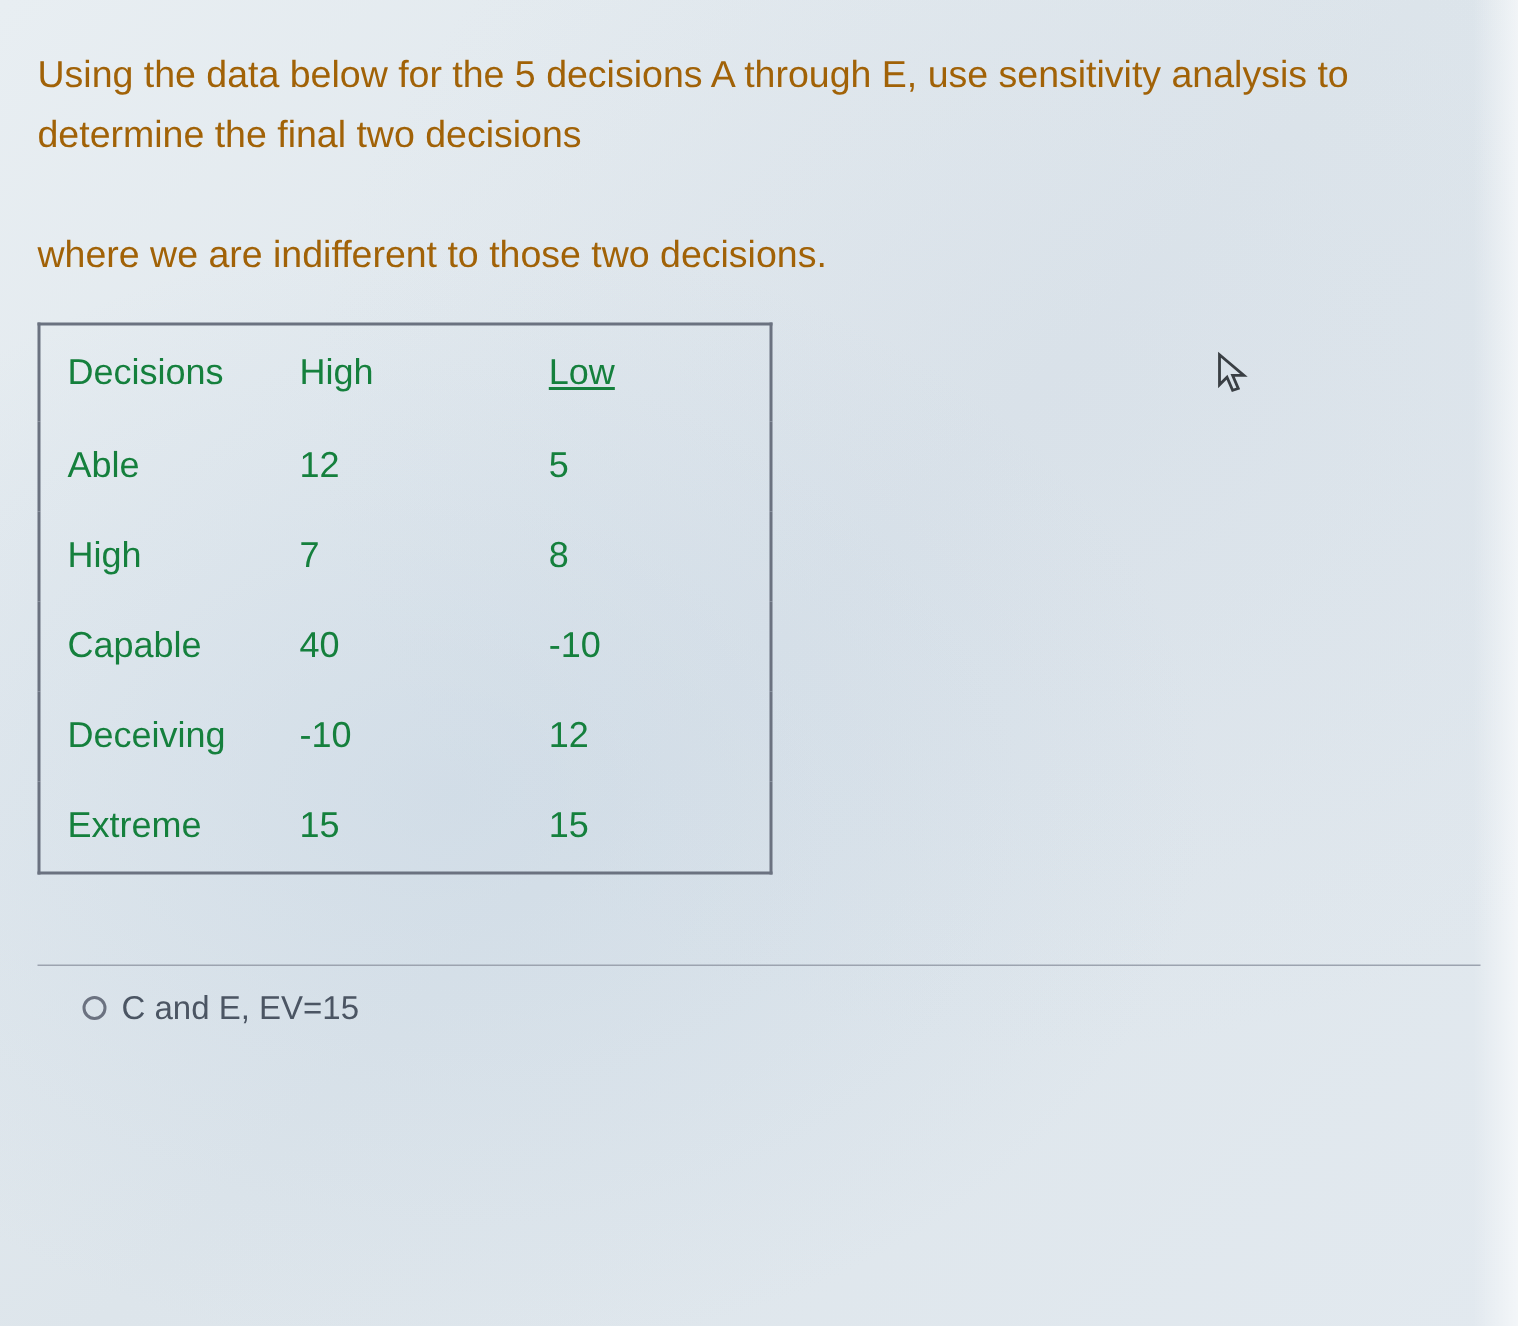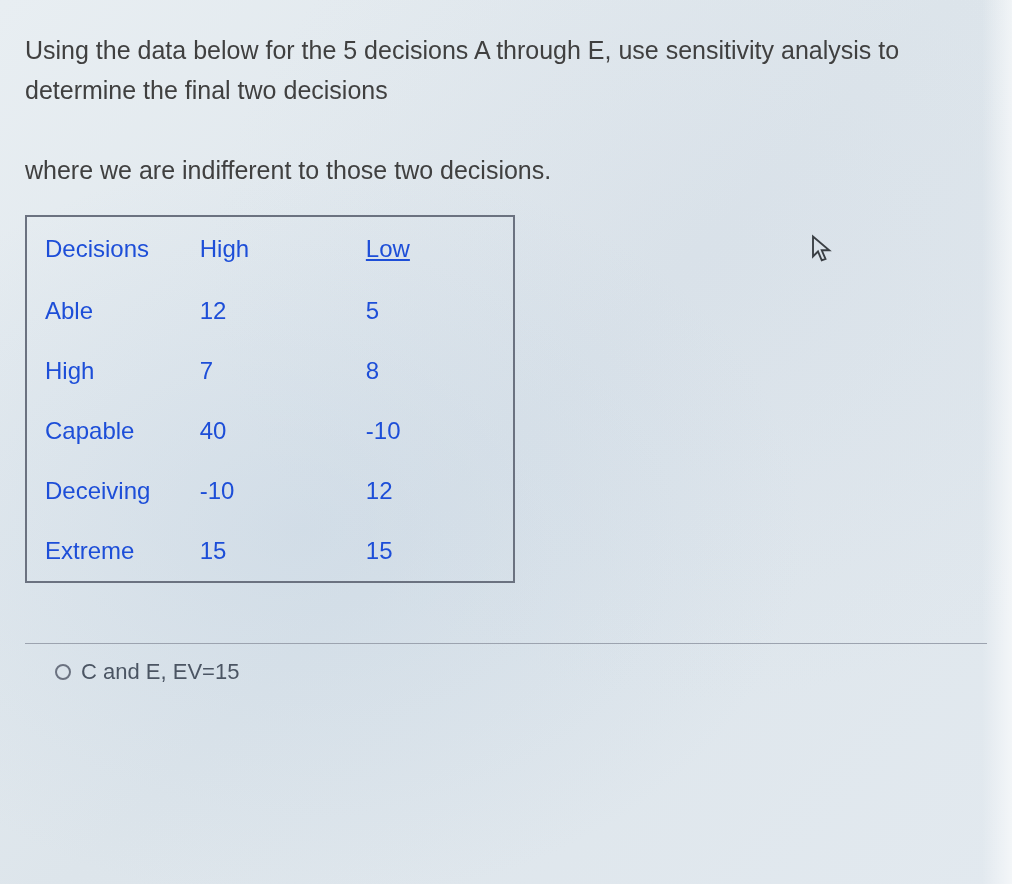--- a/index.html
+++ b/index.html
@@ -24,38 +24,38 @@
       left: 0;
       right: 0;
       bottom: 0;
       background: radial-gradient(ellipse at 30% 60%, rgba(180,200,220,0.3) 0%, transparent 50%),
                   radial-gradient(ellipse at 70% 30%, rgba(200,210,225,0.2) 0%, transparent 50%);
       pointer-events: none;
     }
     .question-text {
       font-size: 25px;
       line-height: 1.6;
-      color: #404040;
+      color: #a16207;
       margin-bottom: 25px;
       position: relative;
       z-index: 1;
     }
     .data-table {
       border: 2px solid #6b7280;
       border-collapse: collapse;
       background: transparent;
       position: relative;
       z-index: 1;
       width: 490px;
     }
     .data-table td, .data-table th {
       padding: 16px 18px;
       text-align: left;
       font-size: 24px;
-      color: #1d4ed8;
+      color: #15803d;
       font-weight: 400;
     }
     .data-table th {
       font-weight: 400;
       padding-top: 18px;
       padding-bottom: 18px;
     }
     .col-decision {
       width: 150px;
     }

